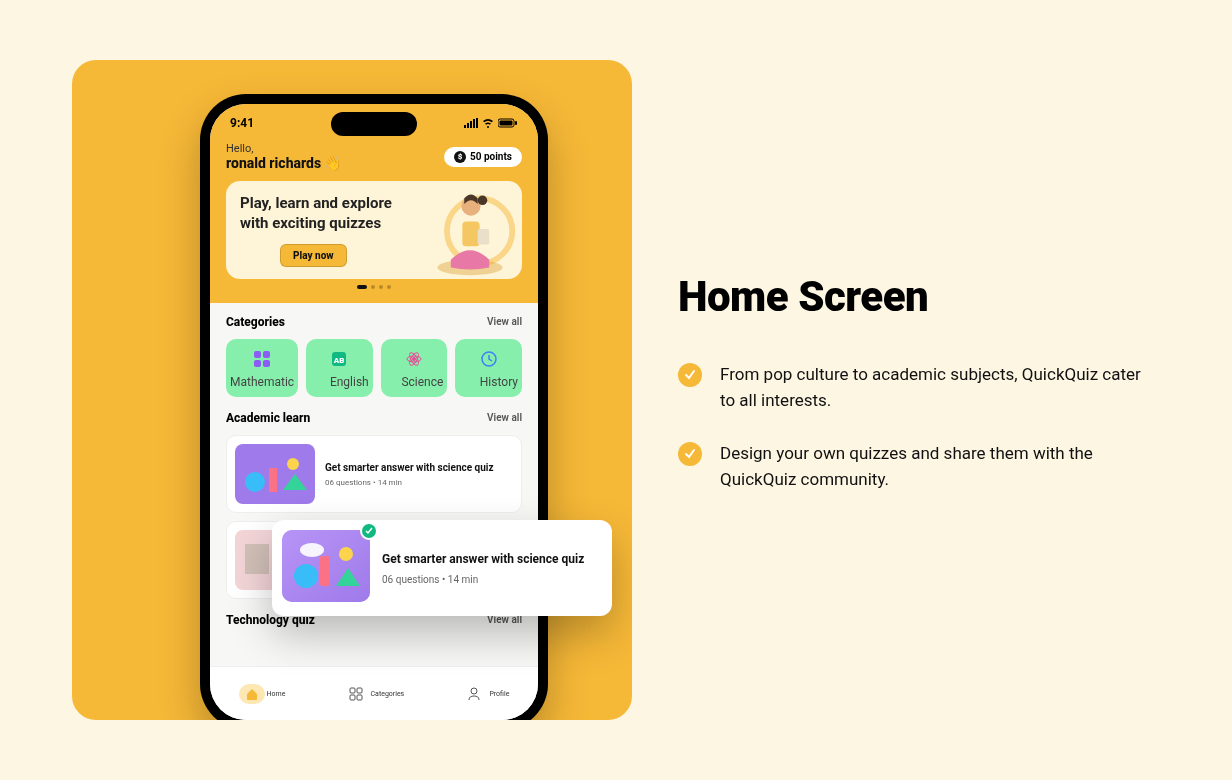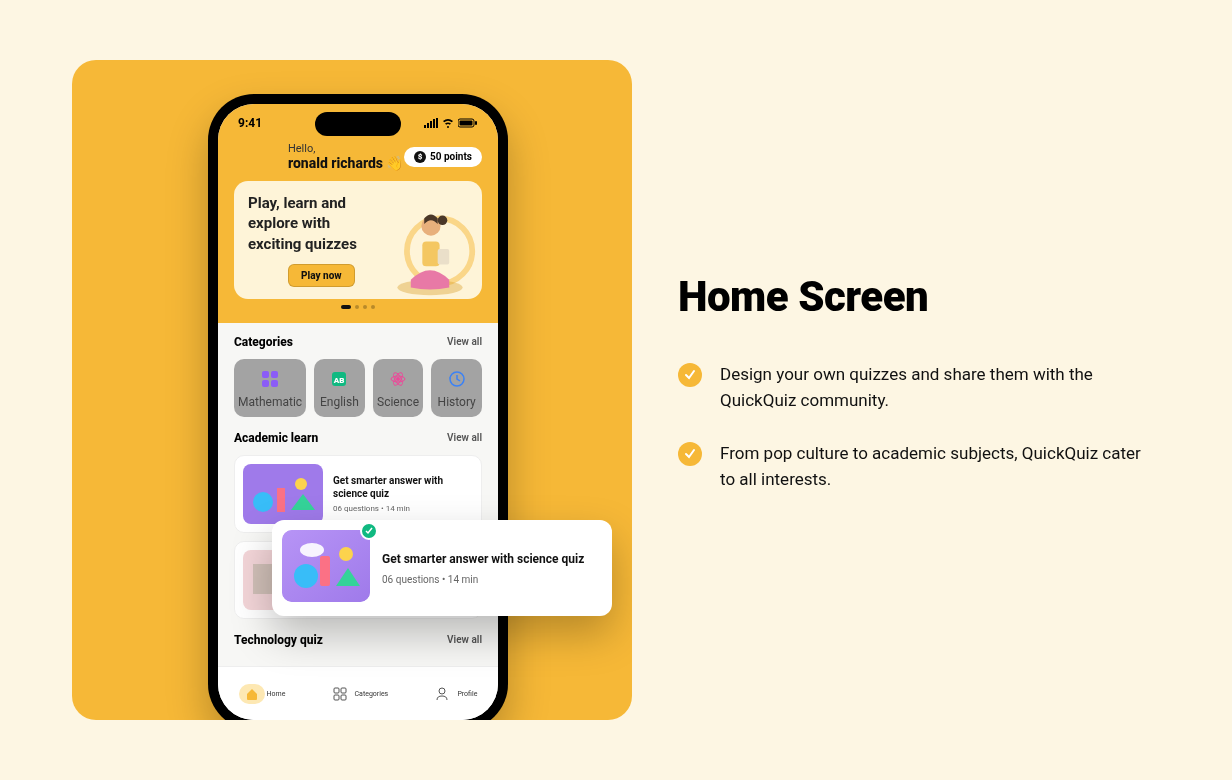--- a/index.html
+++ b/index.html
@@ -1,41 +1,41 @@
 <!DOCTYPE html>
 <html><head>
 <meta charset="utf-8">
 <style>
 * { margin: 0; padding: 0; box-sizing: border-box; font-family: -apple-system, BlinkMacSystemFont, "Segoe UI", Roboto, sans-serif; }
 body { width: 1232px; height: 780px; background: #FDF6E3; border-radius: 24px; position: relative; overflow: hidden; }
 .stage { position: absolute; left: 72px; top: 60px; width: 560px; height: 660px; background: #F6B837; border-radius: 24px; overflow: hidden; }
-.phone { position: absolute; left: 136px; top: 34px; width: 300px; height: 636px; background: #000; border-radius: 46px; padding: 10px; box-shadow: 0 20px 40px rgba(0,0,0,.25); }
+.phone { position: absolute; left: 128px; top: 34px; width: 348px; height: 636px; background: #000; border-radius: 46px; padding: 10px; box-shadow: 0 20px 40px rgba(0,0,0,.25); }
 .phone-screen { width: 100%; height: 100%; background: #F7F7F5; border-radius: 36px; overflow: hidden; position: relative; }
 .dynamic-island { position: absolute; top: 8px; left: 50%; transform: translateX(-50%); width: 86px; height: 24px; background: #000; border-radius: 20px; z-index: 10; }
 .status-bar { display: flex; justify-content: space-between; align-items: center; padding: 12px 20px 4px; background: #F6B837; font-size: 12px; font-weight: 700; }
 .status-icons { display: flex; gap: 4px; align-items: center; }
 .header { background: #F6B837; padding: 8px 16px 14px; }
-.header-top { display: flex; justify-content: flex-end; align-items: center; }
+.header-top { display: flex; justify-content: space-between; align-items: center; }
 .greet { font-size: 11px; color: #333; }
 .username { font-weight: 800; font-size: 14px; color: #111; }
 .points-pill { background: #fff; border-radius: 16px; padding: 4px 10px; font-size: 10px; font-weight: 700; display: flex; gap: 4px; align-items: center; }
 .coin { width: 12px; height: 12px; border-radius: 50%; background: #111; display: flex; align-items: center; justify-content: center; color: #fff; font-size: 8px; font-weight: 900; }
 .hero { margin: 10px 0 0; background: #FEF4D8; border-radius: 14px; padding: 12px 14px; position: relative; min-height: 96px; }
 .hero-text { font-size: 15px; font-weight: 700; color: #222; width: 58%; line-height: 1.35; }
 .play-btn { margin-top: 10px; display: inline-block; background: #F6B837; color: #111; font-weight: 800; padding: 5px 12px; font-size: 10px; border-radius: 6px; border: 1px solid rgba(0,0,0,.15); margin-left: 40px; }
 .hero-img { position: absolute; right: 4px; bottom: 0; width: 96px; height: 96px; }
 .dots { display: flex; gap: 4px; justify-content: center; margin-top: 6px; }
 .dot { width: 4px; height: 4px; border-radius: 50%; background: rgba(0,0,0,.25); }
 .dot.active { background: #111; width: 10px; border-radius: 3px; }
 .content { background: #F7F7F5; padding: 12px 16px 0; }
 .sec-head { display: flex; justify-content: space-between; align-items: center; margin-bottom: 10px; }
 .sec-title { font-size: 12px; font-weight: 800; }
 .viewall { font-size: 10px; color: #555; font-weight: 600; }
 .cats { display: flex; gap: 8px; margin-bottom: 14px; }
-.cat { flex: 1; background: #a3a3a3; border-radius: 10px; padding: 10px 4px 8px; text-align: center; }
+.cat { flex: 1; background: #86efac; border-radius: 10px; padding: 10px 4px 8px; text-align: right; }
 .cat-icon { width: 20px; height: 20px; margin: 0 auto 6px; display: flex; align-items: center; justify-content: center; }
 .cat-label { font-size: 12px; color: #444; font-weight: 400; }
 .quiz-list { margin-bottom: 14px; }
 .quiz-card { display: flex; background: #fff; border: 1px solid #eee; border-radius: 10px; padding: 8px; gap: 10px; margin-bottom: 8px; }
 .quiz-thumb { width: 80px; height: 60px; border-radius: 8px; flex-shrink: 0; }
 .quiz-info { flex: 1; display: flex; flex-direction: column; justify-content: center; }
 .quiz-title { font-size: 10px; font-weight: 700; color: #111; line-height: 1.3; }
 .quiz-meta { font-size: 8px; color: #666; margin-top: 4px; }
 .floating-card { position: absolute; left: 200px; top: 460px; width: 340px; background: #fff; border-radius: 12px; padding: 10px; display: flex; gap: 12px; box-shadow: 0 18px 40px rgba(0,0,0,.25); z-index: 20; }
 .float-thumb { width: 88px; height: 72px; border-radius: 10px; background: linear-gradient(135deg,#B794F6,#9F7AEA); flex-shrink: 0; position: relative; }
@@ -262,23 +262,23 @@
 </div>
 
 <div class="right">
   <h1>Home Screen</h1>
   <div class="bullet">
     <div class="check">
         <svg width="12" height="12" viewBox="0 0 12 12">
           <path d="M2 6l3 3 5-7" stroke="#fff" stroke-width="2" fill="none" stroke-linecap="round"></path>
         </svg>
       </div>
-    <div class="bullet-text">Design your own quizzes and share them with the QuickQuiz community.</div>
+    <div class="bullet-text">From pop culture to academic subjects, QuickQuiz cater to all interests.</div>
   </div>
   <div class="bullet">
     <div class="check">
         <svg width="12" height="12" viewBox="0 0 12 12">
           <path d="M2 6l3 3 5-7" stroke="#fff" stroke-width="2" fill="none" stroke-linecap="round"></path>
         </svg>
       </div>
-    <div class="bullet-text">From pop culture to academic subjects, QuickQuiz cater to all interests.</div>
+    <div class="bullet-text">Design your own quizzes and share them with the QuickQuiz community.</div>
   </div>
 </div>
 
 </body></html>

